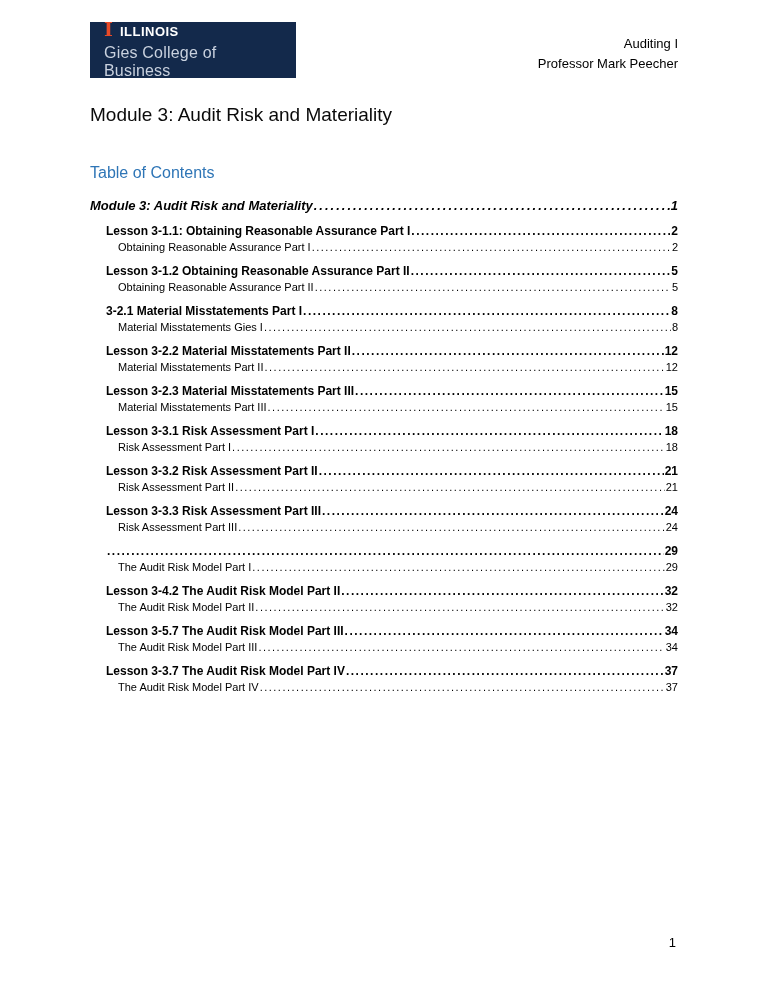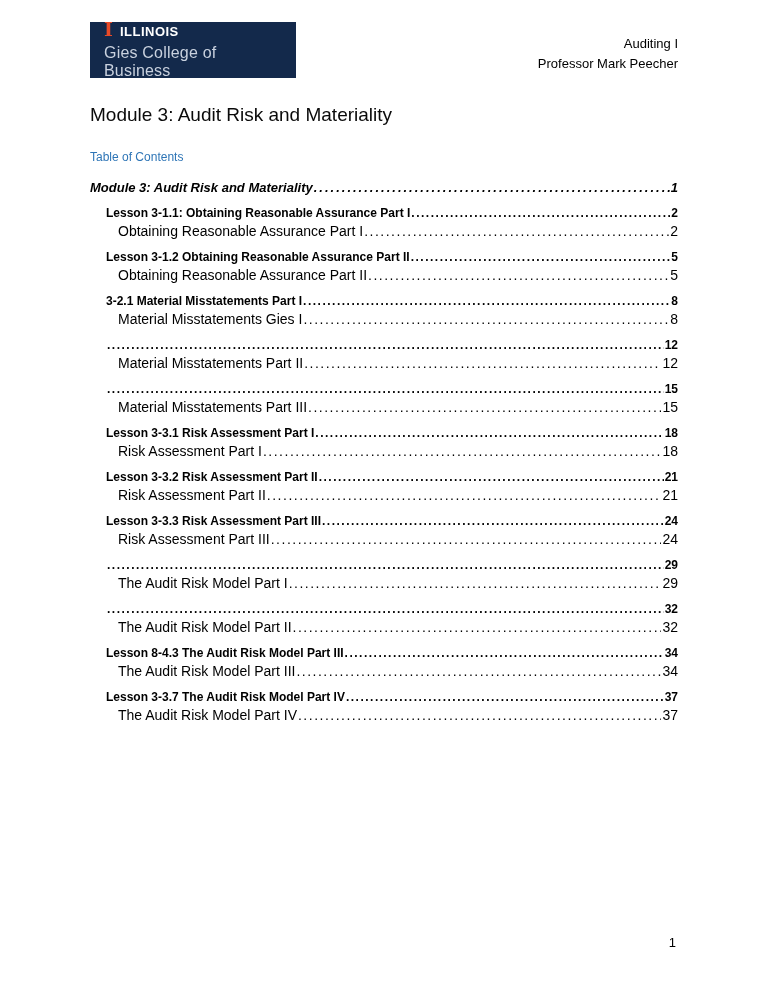--- a/index.html
+++ b/index.html
@@ -69,22 +69,22 @@
   
   .page-title {
     margin-top: 26px;
     font-size: 19px;
     font-weight: 400;
     color: #0a0a0a;
   }
 
   
   .toc-heading {
-    margin-top: 24px;
-    font-size: 12px;
+    margin-top: 38px;
+    font-size: 16px;
     font-weight: 400;
     color: #2E75B6;
   }
   .toc-list {
     margin-top: 16px;
   }
   .toc-row {
     display: flex;
     align-items: baseline;
     cursor: pointer;
@@ -110,21 +110,21 @@
   }
   .toc-row.level-0 .toc-leader::after { letter-spacing: 2px; }
   .toc-row.level-1 {
     font-size: 12px;
     font-weight: bold;
     padding-left: 16px;
     margin-top: 11px;
     justify-content: center;
   }
   .toc-row.level-2 {
-    font-size: 14px;
+    font-size: 11px;
     font-weight: 400;
     padding-left: 28px;
     margin-top: 3px;
   }
 
   
   .page-number {
     position: absolute;
     right: 92px;
     bottom: 44px;
@@ -185,29 +185,31 @@
         <span class="toc-label">3-2.1 Material Misstatements Part I</span>
         <span class="toc-leader"></span>
         <span class="toc-page">8</span>
       </div>
       <div class="toc-row level-2">
         <span class="toc-label">Material Misstatements Gies I</span>
         <span class="toc-leader"></span>
         <span class="toc-page">8</span>
       </div>
       <div class="toc-row level-1">
+        <span class="toc-label">Lesson 3-2.2 Material Misstatements Part II</span>
         <span class="toc-leader"></span>
         <span class="toc-page">12</span>
       </div>
       <div class="toc-row level-2">
         <span class="toc-label">Material Misstatements Part II</span>
         <span class="toc-leader"></span>
         <span class="toc-page">12</span>
       </div>
       <div class="toc-row level-1">
+        <span class="toc-label">Lesson 3-2.3 Material Misstatements Part III</span>
         <span class="toc-leader"></span>
         <span class="toc-page">15</span>
       </div>
       <div class="toc-row level-2">
         <span class="toc-label">Material Misstatements Part III</span>
         <span class="toc-leader"></span>
         <span class="toc-page">15</span>
       </div>
       <div class="toc-row level-1">
         <span class="toc-label">Lesson 3-3.1 Risk Assessment Part I</span>
@@ -242,30 +244,31 @@
       <div class="toc-row level-1">
         <span class="toc-leader"></span>
         <span class="toc-page">29</span>
       </div>
       <div class="toc-row level-2">
         <span class="toc-label">The Audit Risk Model Part I</span>
         <span class="toc-leader"></span>
         <span class="toc-page">29</span>
       </div>
       <div class="toc-row level-1">
+        <span class="toc-label">Lesson 3-4.2 The Audit Risk Model Part II</span>
         <span class="toc-leader"></span>
         <span class="toc-page">32</span>
       </div>
       <div class="toc-row level-2">
         <span class="toc-label">The Audit Risk Model Part II</span>
         <span class="toc-leader"></span>
         <span class="toc-page">32</span>
       </div>
       <div class="toc-row level-1">
-        <span class="toc-label">Lesson 8-4.3 The Audit Risk Model Part III</span>
+        <span class="toc-label">Lesson 3-5.7 The Audit Risk Model Part III</span>
         <span class="toc-leader"></span>
         <span class="toc-page">34</span>
       </div>
       <div class="toc-row level-2">
         <span class="toc-label">The Audit Risk Model Part III</span>
         <span class="toc-leader"></span>
         <span class="toc-page">34</span>
       </div>
       <div class="toc-row level-1">
         <span class="toc-label">Lesson 3-3.7 The Audit Risk Model Part IV</span>

